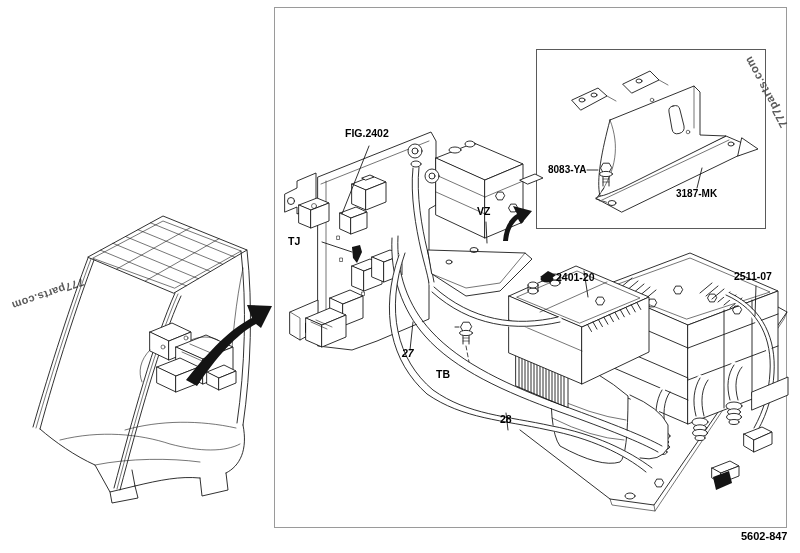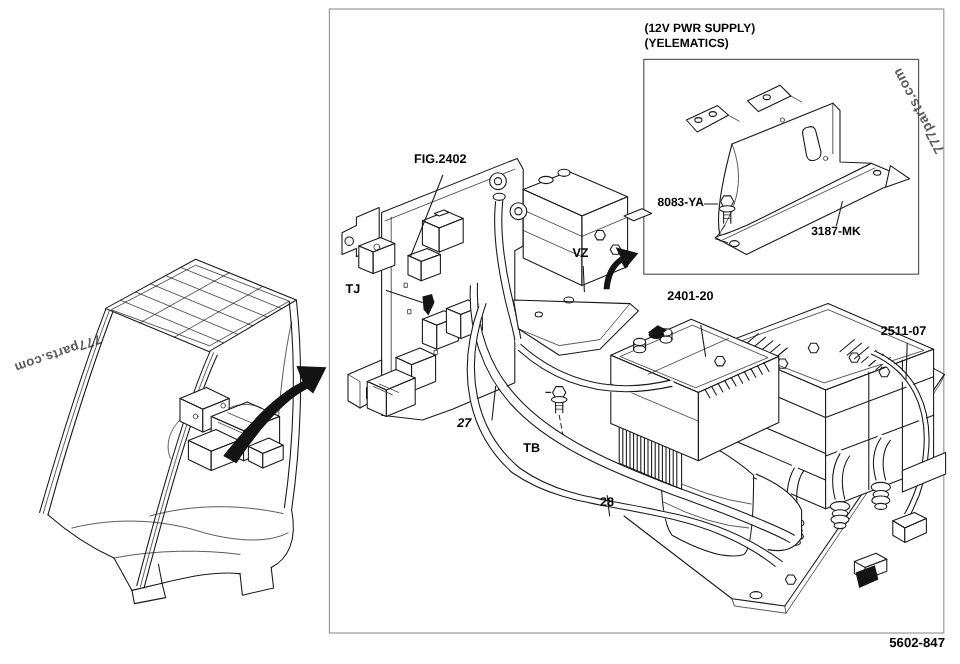--- a/index.html
+++ b/index.html
@@ -390,26 +390,22 @@
       <line x1="508" y1="430" x2="506" y2="413"></line>
       <line x1="587" y1="170" x2="598" y2="170"></line>
       <line x1="697" y1="188" x2="702" y2="168"></line>
     </g>
   </svg>
 
   <div class="lbl" style="left:345px;top:128px;">FIG.2402</div>
   <div class="lbl" style="left:288px;top:236px;">TJ</div>
   <div class="lbl" style="left:477px;top:206px;">VZ</div>
   <div class="lbl" style="left:436px;top:321px;margin-top:48px;">TB</div>
-  <div class="lbl" style="left:381px;top:348px;font-style:italic;">27</div>
+  <div class="lbl" style="left:402px;top:348px;font-style:italic;">27</div>
   <div class="lbl" style="left:500px;top:414px;">28</div>
-  <div class="lbl" style="left:556px;top:242px;">2401-20</div>
+  <div class="lbl" style="left:556px;top:272px;">2401-20</div>
   <div class="lbl" style="left:734px;top:271px;">2511-07</div>
 
-  <div class="inset-title" style="left:537px;top:19px;">
-    <div>(12V PWR SUPPLY)</div>
-    <div>(YELEMATICS)</div>
-  </div>
   <div class="lbl small" style="left:548px;top:165px;">8083-YA</div>
   <div class="lbl small" style="left:676px;top:189px;">3187-MK</div>
 
   <div class="page-code" style="left:741px;top:530px;">5602-847</div>
 </div>
 
 </body></html>

